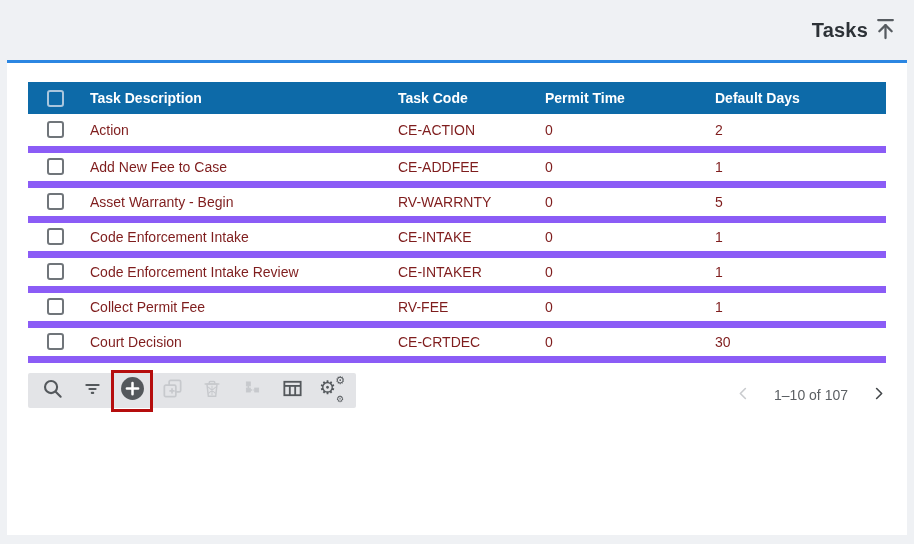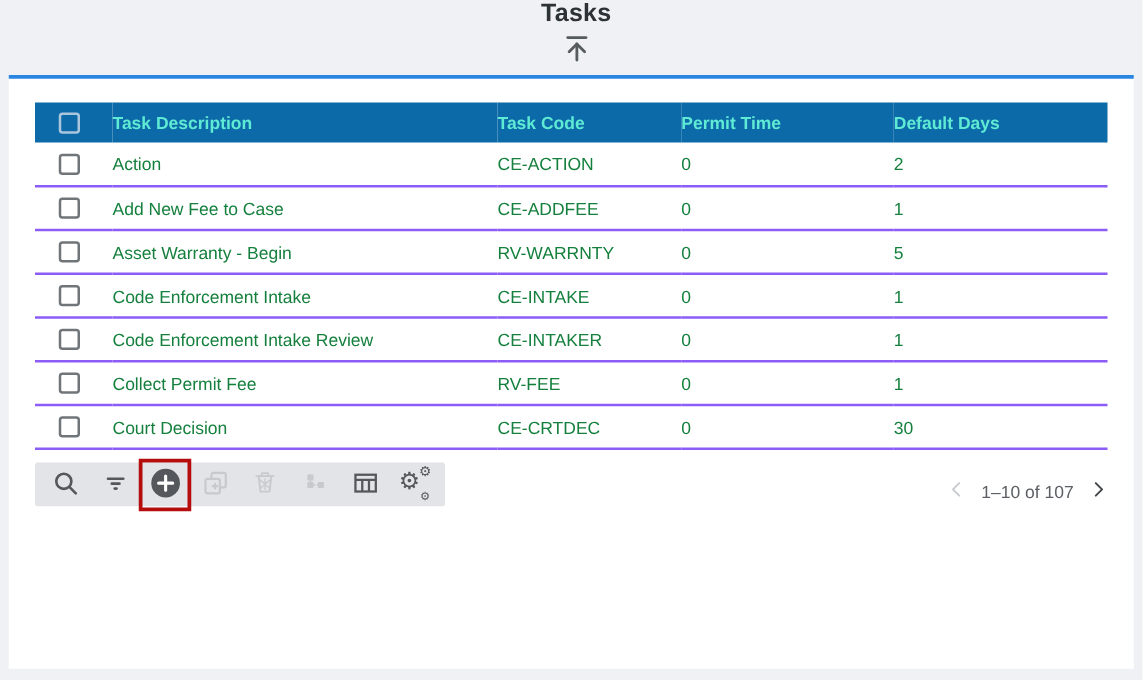--- a/index.html
+++ b/index.html
@@ -4,51 +4,50 @@
 <style>
   * { margin:0; padding:0; box-sizing:border-box; }
   html,body { width:914px; height:544px; }
   body {
     background:#eff1f4;
     font-family:"Liberation Sans", sans-serif;
     overflow:hidden;
   }
   .page-header {
     height:60px;
-    display:flex; align-items:center; justify-content:flex-start;
+    display:flex; align-items:center; justify-content:flex-end;
     padding:0 12px 0 20px;
-    flex-direction:column;
   }
   .page-title { font-size:20px; font-weight:bold; color:#2d3237; letter-spacing:.2px; }
   .collapse-btn {
     width:34px; height:34px; border:none; background:transparent; cursor:pointer;
     display:flex; align-items:center; justify-content:center;
   }
   .card {
     margin:0 7px;
     height:475px;
     background:#ffffff;
     border-top:3px solid #2b86e2;
     padding:19px 21px 0 21px;
   }
   table.tasks { width:100%; border-collapse:collapse; table-layout:fixed; }
   col.c-check { width:62px; }
   col.c-desc  { width:308px; }
   col.c-code  { width:147px; }
   col.c-time  { width:170px; }
   thead th {
-    background:#0d6aa8; color:#5eead4;
+    background:#0d6aa8; color:#ffffff;
     font-size:14px; font-weight:bold; text-align:left;
     height:32px; padding:0; vertical-align:middle;
   }
   thead th.check-cell { padding-left:19px; }
   tbody td {
     height:35px; vertical-align:middle;
-    border-bottom:2px solid #8b5cf6;
-    font-size:14px; color:#15803d; padding:0;
+    border-bottom:7px solid #8b5cf6;
+    font-size:14px; color:#7f1d1d; padding:0;
   }
   tbody td.check-cell { padding-left:19px; }
   .checkbox {
     width:17px; height:17px; border:2px solid #70757a; border-radius:3px;
     background:#ffffff; cursor:pointer;
   }
   .checkbox.header { border-color:#a9c6dd; background:transparent; }
   .grid-footer {
     margin-top:10px;
     display:flex; align-items:flex-start; justify-content:space-between;
@@ -67,21 +66,21 @@
     position:absolute; left:-1px; top:-3px;
     width:42px; height:42px;
     border:3px solid #b50d0d;
     pointer-events:none;
   }
   .gears { position:relative; width:26px; height:26px; color:#54585c; }
   .gears .g1 { position:absolute; left:0; top:1px; font-size:19px; line-height:19px; }
   .gears .g2 { position:absolute; right:0; top:-2px; font-size:11px; line-height:11px; }
   .gears .g3 { position:absolute; right:1px; bottom:-1px; font-size:9px; line-height:9px; }
   .pagination {
-    display:flex; align-items:center; gap:12px;
+    display:flex; align-items:center; gap:23px;
     height:35px; margin-top:5px;
     font-size:14px; color:#5c6064;
   }
   .pg-btn { border:none; background:transparent; display:flex; align-items:center; cursor:pointer; }
   .pg-btn.disabled { cursor:default; }
   .bottom-gap { height:9px; }
 </style>
 </head>
 <body>
 

